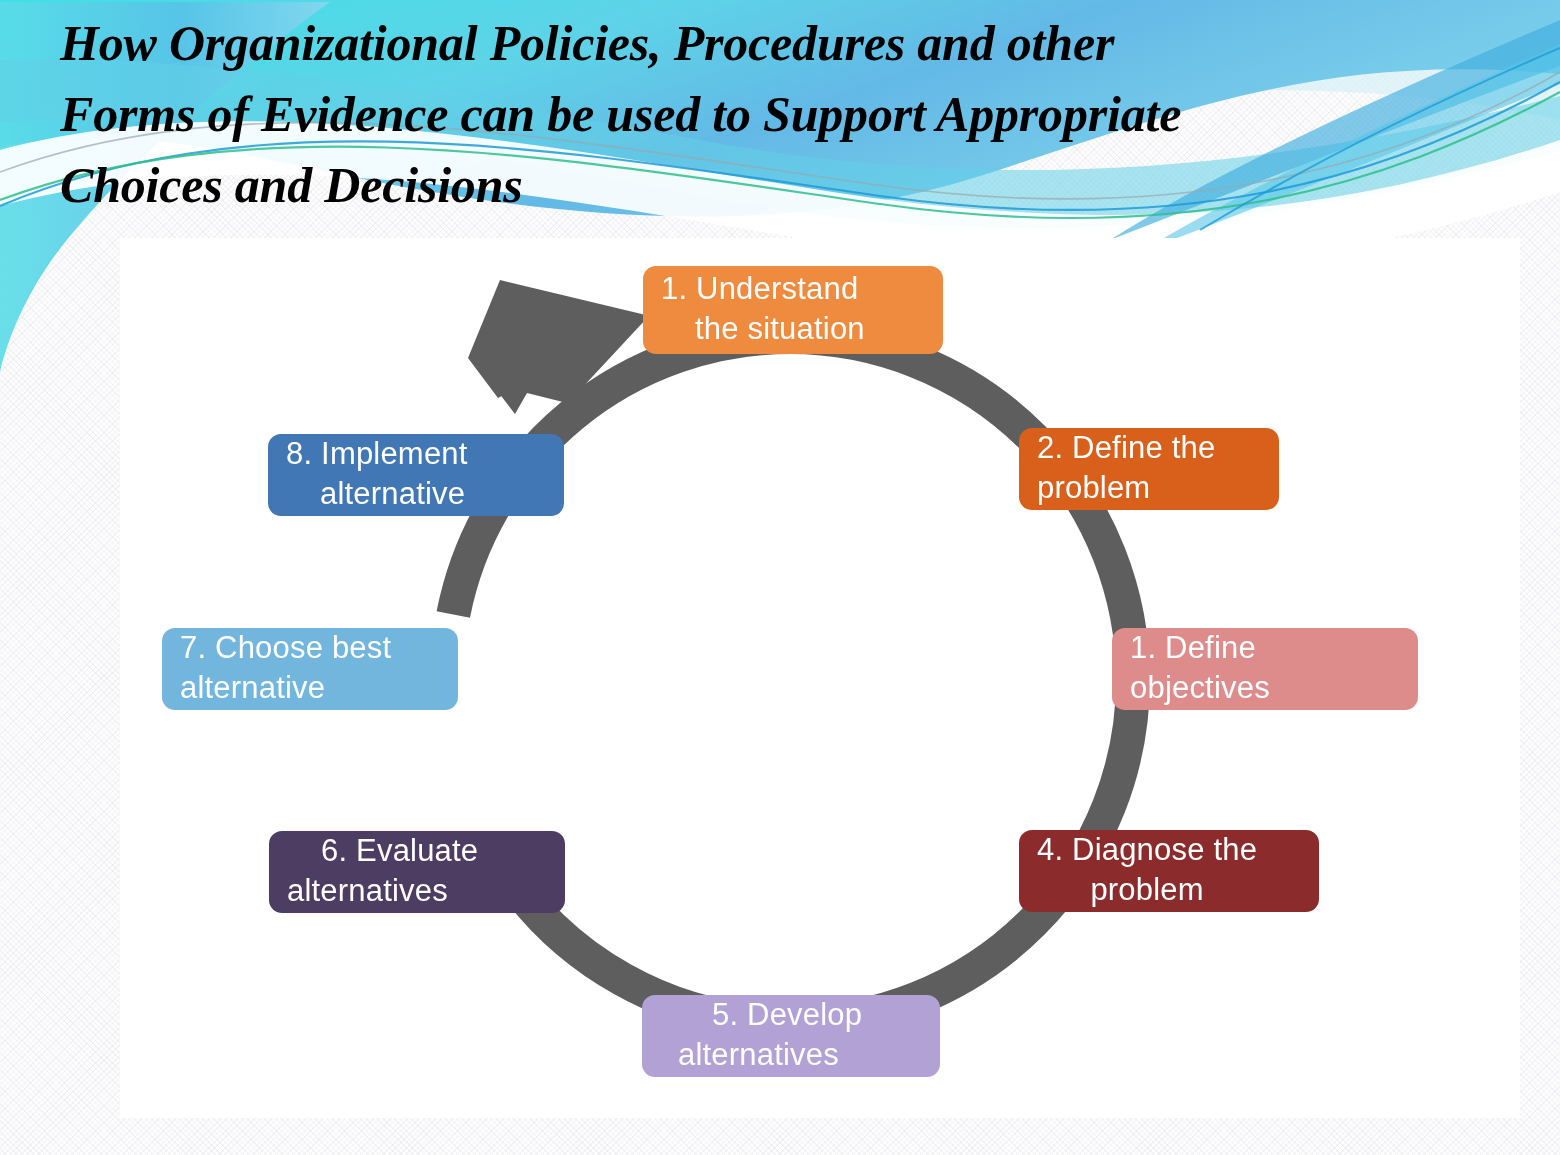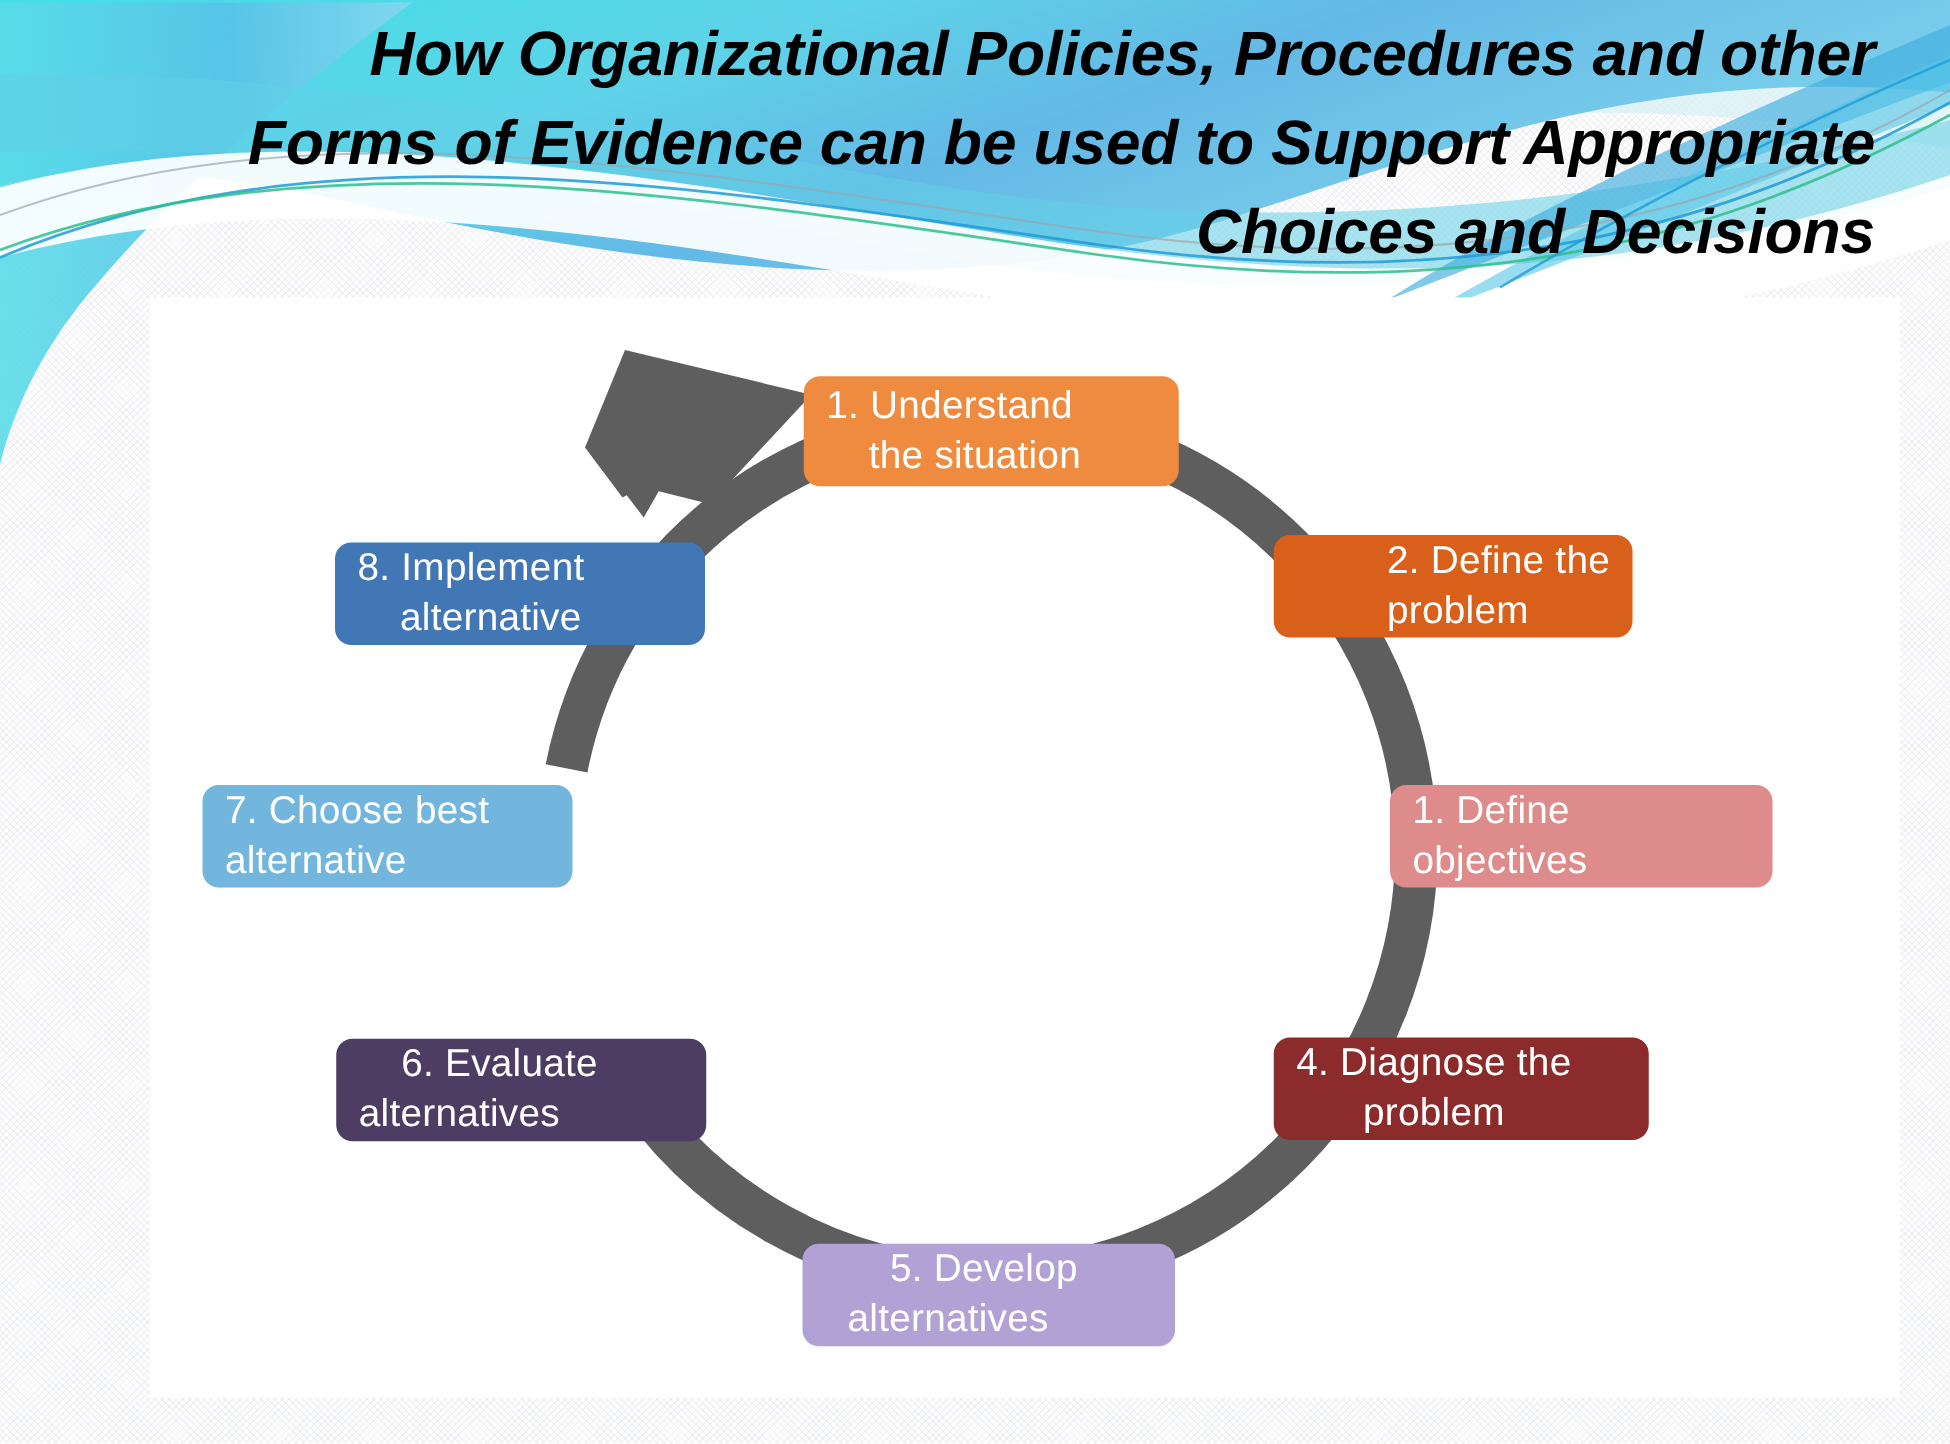--- a/index.html
+++ b/index.html
@@ -45,22 +45,22 @@
     height: 880px;
     background: #ffffff;
   }
 
   
   .title {
     position: absolute;
     left: 60px;
     top: 8px;
     width: 1440px;
-    text-align: right;
-    font-family: Liberation Sans, sans-serif;
+    text-align: left;
+    font-family: Liberation Serif, serif;
     font-weight: bold;
     font-style: italic;
     font-size: 50px;
     line-height: 1.42;
     color: #000000;
     letter-spacing: -0.2px;
     z-index: 6;
   }
   .title-line { display: block; white-space: nowrap; }
 
@@ -156,28 +156,28 @@
     <svg class="ring-svg" viewBox="0 0 1400 880">
 
       <circle cx="670" cy="442" r="343" fill="none" stroke="#5E5E5E" stroke-width="34" stroke-linecap="butt" stroke-dasharray="1900 255" stroke-dashoffset="1012"></circle>
 
       <g>
         <polygon points="392,50 527,80 460,152 475,172 407,155 395,176 352,120 362,96" fill="#5E5E5E"></polygon>
         <polygon points="380,42 530,78 378,160 348,120" fill="#5E5E5E"></polygon>
       </g>
     </svg>
 
-    <div class="node n-align-left" style="left:523px; top:28px; width:300px; height:88px; background:#EE8B3F;margin-top:35px;">
+    <div class="node n-align-left" style="left:523px; top:28px; width:300px; height:88px; background:#EE8B3F;">
       <span>
         <span class="line">1. Understand</span>
         <span class="line indent">the situation</span>
       </span>
     </div>
 
-    <div class="node n-align-left" style="left:899px; top:190px; width:287px; height:82px; background:#D9601A;justify-content:flex-end;">
+    <div class="node n-align-left" style="left:899px; top:190px; width:260px; height:82px; background:#D9601A;">
       <span>
         <span class="line">2. Define the</span>
         <span class="line">problem</span>
       </span>
     </div>
 
     <div class="node n-align-left" style="left:992px; top:390px; width:306px; height:82px; background:#DD8B8B;">
       <span>
         <span class="line">1. Define</span>
         <span class="line">objectives</span>

